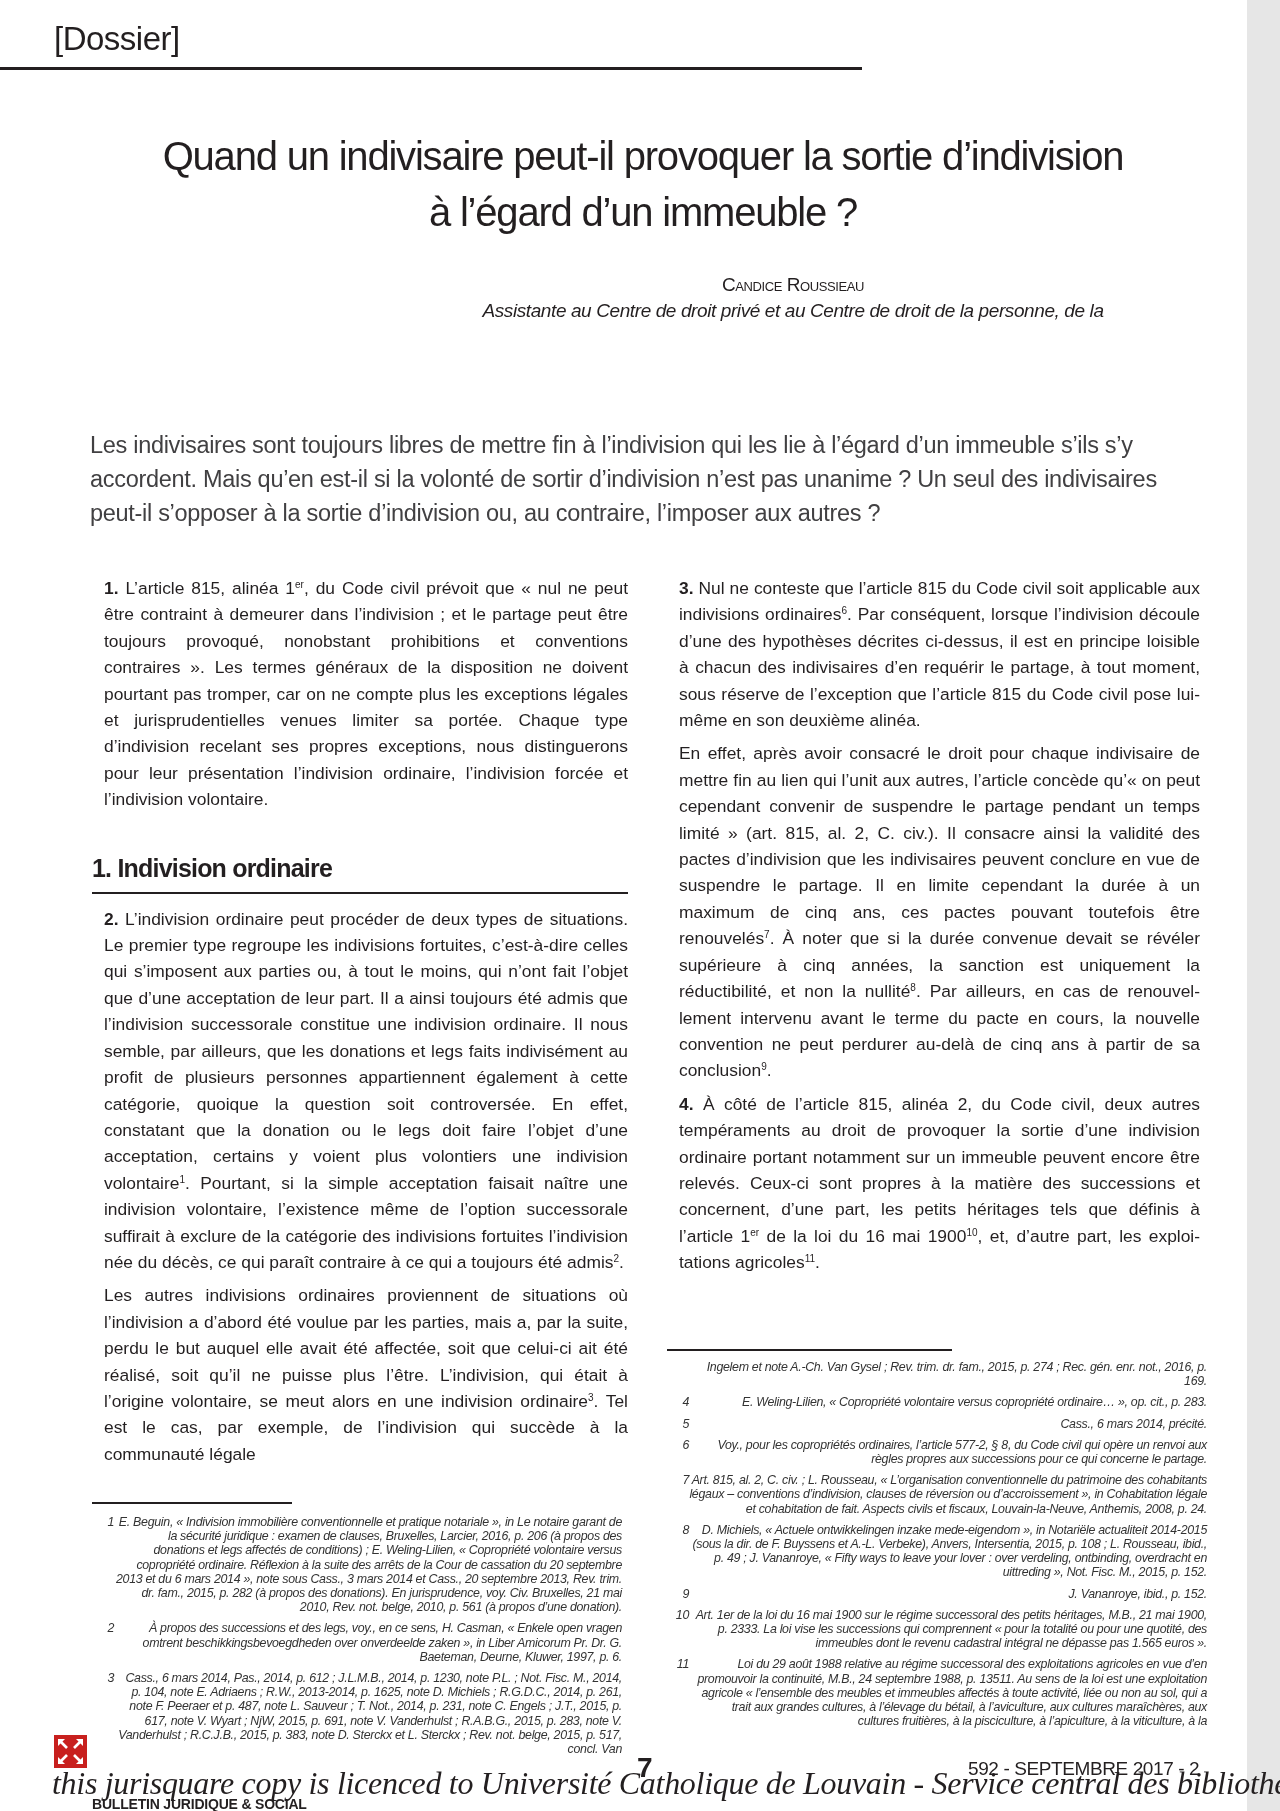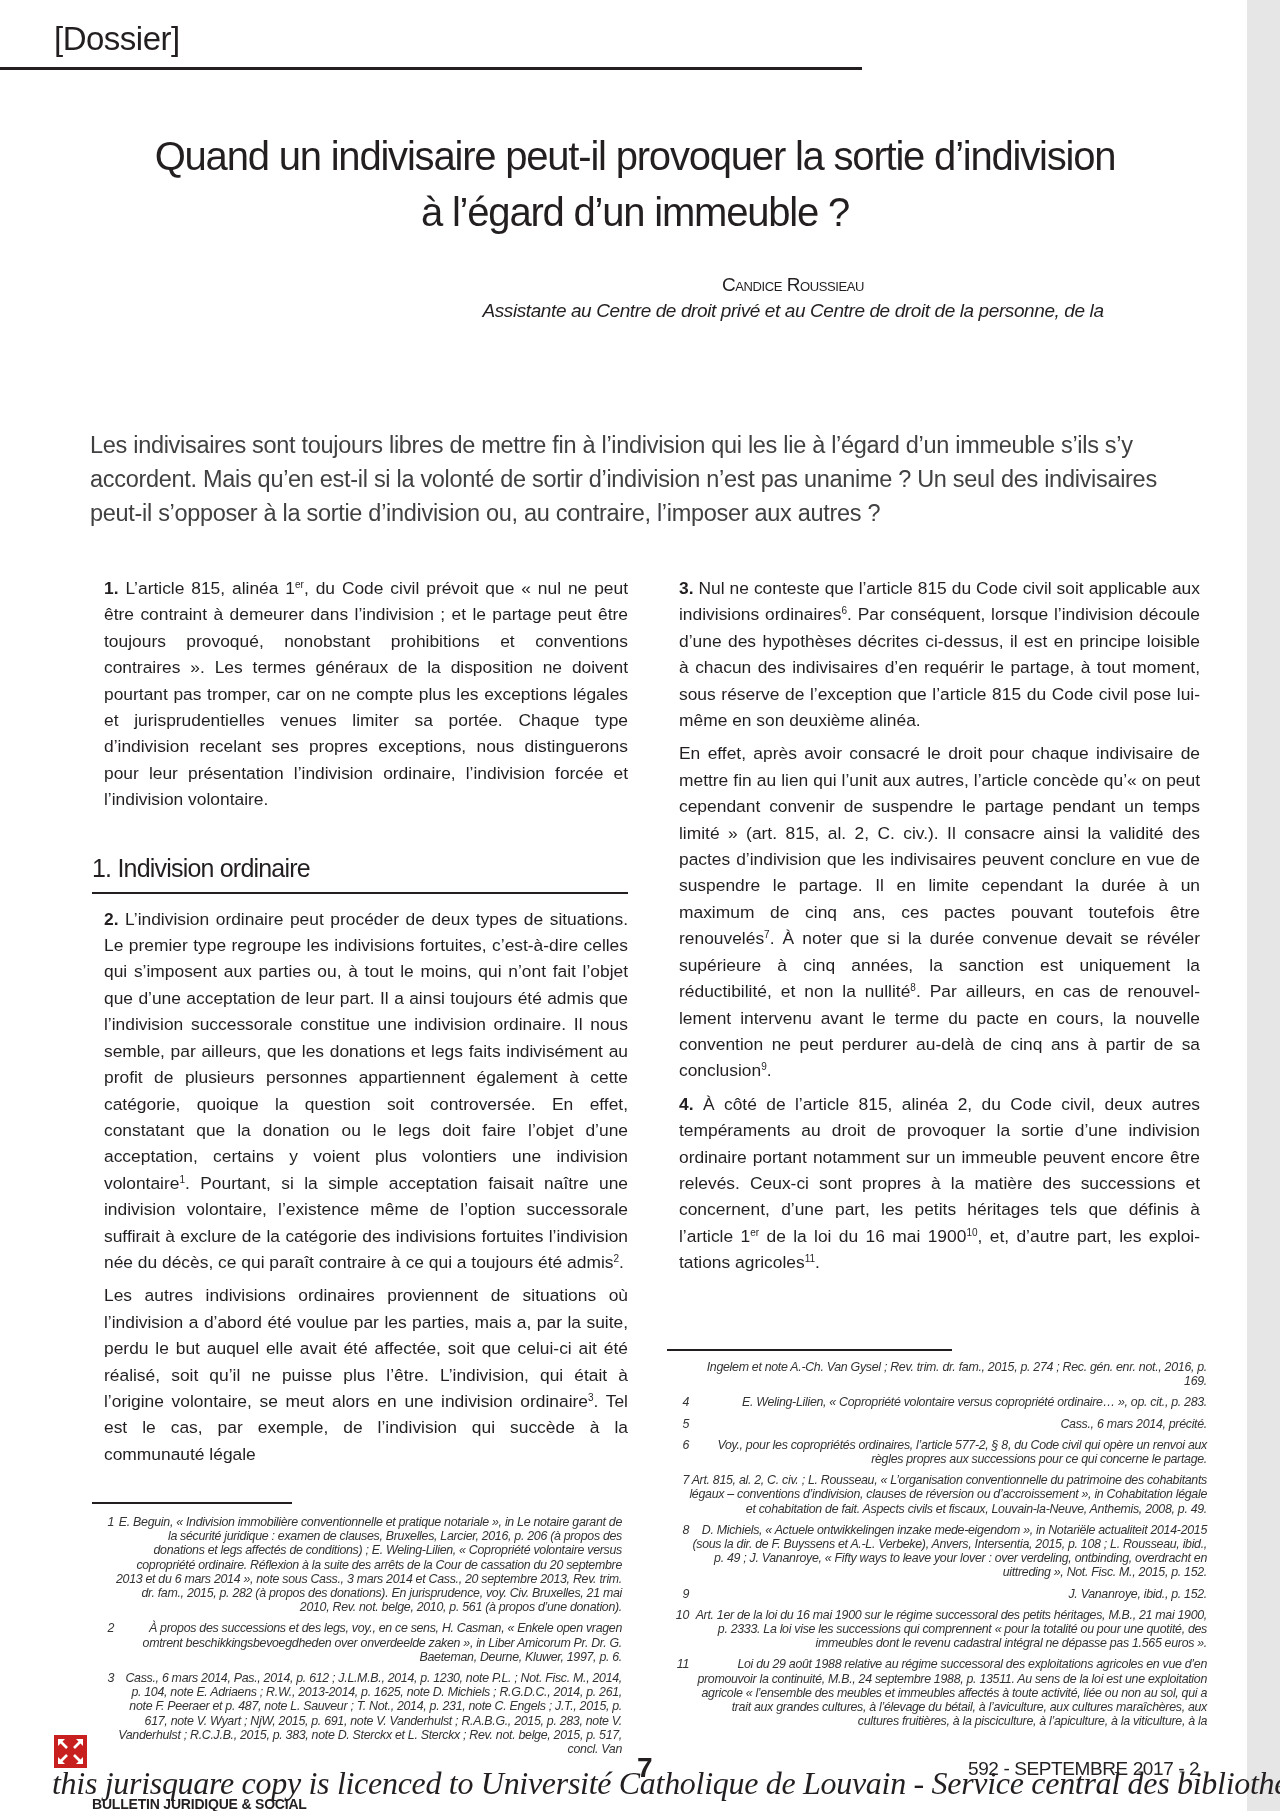--- a/index.html
+++ b/index.html
@@ -12,21 +12,21 @@
     position: absolute; top: 0; right: 0; width: 33px; height: 1811px; background: #e6e6e6;
   }
   .section-tag {
     position: absolute; left: 54px; top: 20px; font-size: 33px; color: #231f20;
     font-family: "Liberation Sans", sans-serif; letter-spacing: -0.5px;
   }
   .section-rule {
     position: absolute; left: 0; top: 67px; width: 862px; height: 3px; background: #231f20;
   }
   .title {
-    position: absolute; left: 60px; top: 128px; width: 1150px; text-align: center;
+    position: absolute; left: 68px; top: 128px; width: 1150px; text-align: center;
     font-size: 40px; line-height: 56px; color: #231f20; letter-spacing: -1.2px;
     font-family: "Liberation Sans", sans-serif; margin: 0; font-weight: normal;
   }
   .author-block {
     position: absolute; left: 380px; top: 272px; width: 826px; text-align: center;
     font-size: 19px; line-height: 26px; letter-spacing: -0.4px;
   }
   .author-name { font-variant: small-caps; }
   .author-affil { font-style: italic; }
   .lead {
@@ -36,21 +36,21 @@
   .col {
     position: absolute; font-size: 17.4px; line-height: 26.4px; color: #231f20;
     text-align: justify; hyphens: manual;
   }
   .col-left { left: 92px; top: 575px; width: 536px; }
   .col-right { left: 667px; top: 575px; width: 533px; }
   .col p { margin: 0 0 7px 12px; }
   .col p .num { font-weight: bold; }
   sup { font-size: 10px; line-height: 0; vertical-align: 6px; }
   .h2 {
-    font-weight: normal; font-size: 25px; letter-spacing: -0.8px; margin: 40px 0 12px 0;
+    font-weight: bold; font-size: 25px; letter-spacing: -0.8px; margin: 40px 0 12px 0;
     padding-bottom: 9px; border-bottom: 2px solid #231f20; text-align: left; line-height: 30px;
   }
   .fn-rule { position: absolute; height: 2px; background: #231f20; }
   .fn-rule-left { left: 92px; top: 1502px; width: 200px; }
   .fn-rule-right { left: 667px; top: 1349px; width: 285px; }
   .footnotes {
     position: absolute; font-size: 12.4px; line-height: 14.2px; font-style: italic;
     color: #333; letter-spacing: -0.3px; text-align: right;
   }
   .fn-left { left: 92px; top: 1515px; width: 530px; }
@@ -145,21 +145,21 @@
   <div class="fn">
       <span class="fn-num">5</span>
       <span class="fn-text">Cass., 6 mars 2014, précité.</span>
     </div>
   <div class="fn">
       <span class="fn-num">6</span>
       <span class="fn-text">Voy., pour les copropriétés ordinaires, l’article 577-2, § 8, du Code civil qui opère un renvoi aux règles propres aux successions pour ce qui concerne le partage.</span>
     </div>
   <div class="fn">
       <span class="fn-num">7</span>
-      <span class="fn-text">Art. 815, al. 2, C. civ. ; L. Rousseau, « L’organisation conventionnelle du patrimoine des cohabitants légaux – conventions d’indivision, clauses de réversion ou d’accroissement », in Cohabitation légale et cohabitation de fait. Aspects civils et fiscaux, Louvain-la-Neuve, Anthemis, 2008, p. 49.</span>
+      <span class="fn-text">Art. 815, al. 2, C. civ. ; L. Rousseau, « L’organisation conventionnelle du patrimoine des cohabitants légaux – conventions d’indivision, clauses de réversion ou d’accroissement », in Cohabitation légale et cohabitation de fait. Aspects civils et fiscaux, Louvain-la-Neuve, Anthemis, 2008, p. 24.</span>
     </div>
   <div class="fn">
       <span class="fn-num">8</span>
       <span class="fn-text">D. Michiels, « Actuele ontwikkelingen inzake mede-eigendom », in Notariële actualiteit 2014-2015 (sous la dir. de F. Buyssens et A.-L. Verbeke), Anvers, Intersentia, 2015, p. 108 ; L. Rousseau, ibid., p. 49 ; J. Vananroye, « Fifty ways to leave your lover : over verdeling, ontbinding, overdracht en uittreding », Not. Fisc. M., 2015, p. 152.</span>
     </div>
   <div class="fn">
       <span class="fn-num">9</span>
       <span class="fn-text">J. Vananroye, ibid., p. 152.</span>
     </div>
   <div class="fn">

